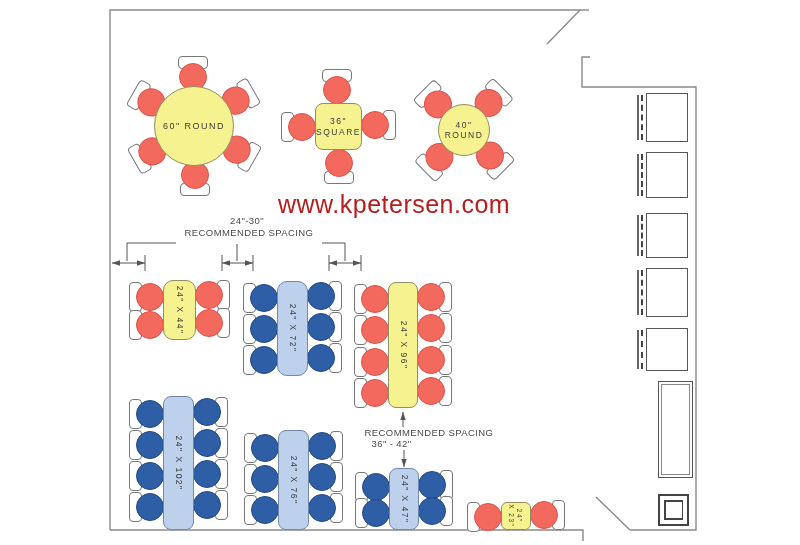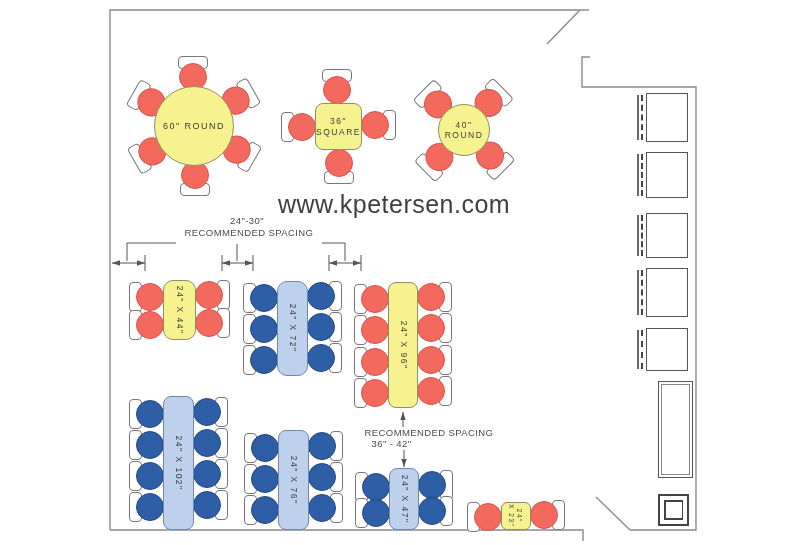--- a/index.html
+++ b/index.html
@@ -1,19 +1,19 @@
 <!DOCTYPE html>
 <html><head>
 <meta charset="utf-8">
 <style>
   html,body{margin:0;padding:0;background:#fff;}
   #canvas{position:relative;width:800px;height:545px;background:#ffffff;
           font-family:"Liberation Sans",sans-serif;overflow:hidden;}
   #plan-svg{position:absolute;left:0;top:0;z-index:0;}
-  .wm{position:absolute;left:278px;top:190px;font-size:25px;color:#404040;
+  .wm{position:absolute;left:278px;top:190px;font-size:25px;color:#b91c1c;
       letter-spacing:0.5px;white-space:nowrap;z-index:1;font-weight:500;}
   .ann{position:absolute;font-size:9.5px;color:#4a4a4a;text-align:center;
        letter-spacing:0.4px;white-space:nowrap;z-index:4;}
   #ann-top1{left:197px;top:215px;width:100px;}
   #ann-top2{left:164px;top:227px;width:170px;}
   #ann-bot1{left:344px;top:427px;width:170px;}
   #ann-bot2{left:344px;top:438px;width:95px;}
   .chair{position:absolute;width:36px;height:36px;z-index:1;}
   .chair-back{position:absolute;left:-2px;top:4px;width:11px;height:28px;
       background:#fff;border:1.2px solid #777;border-radius:4px;}

